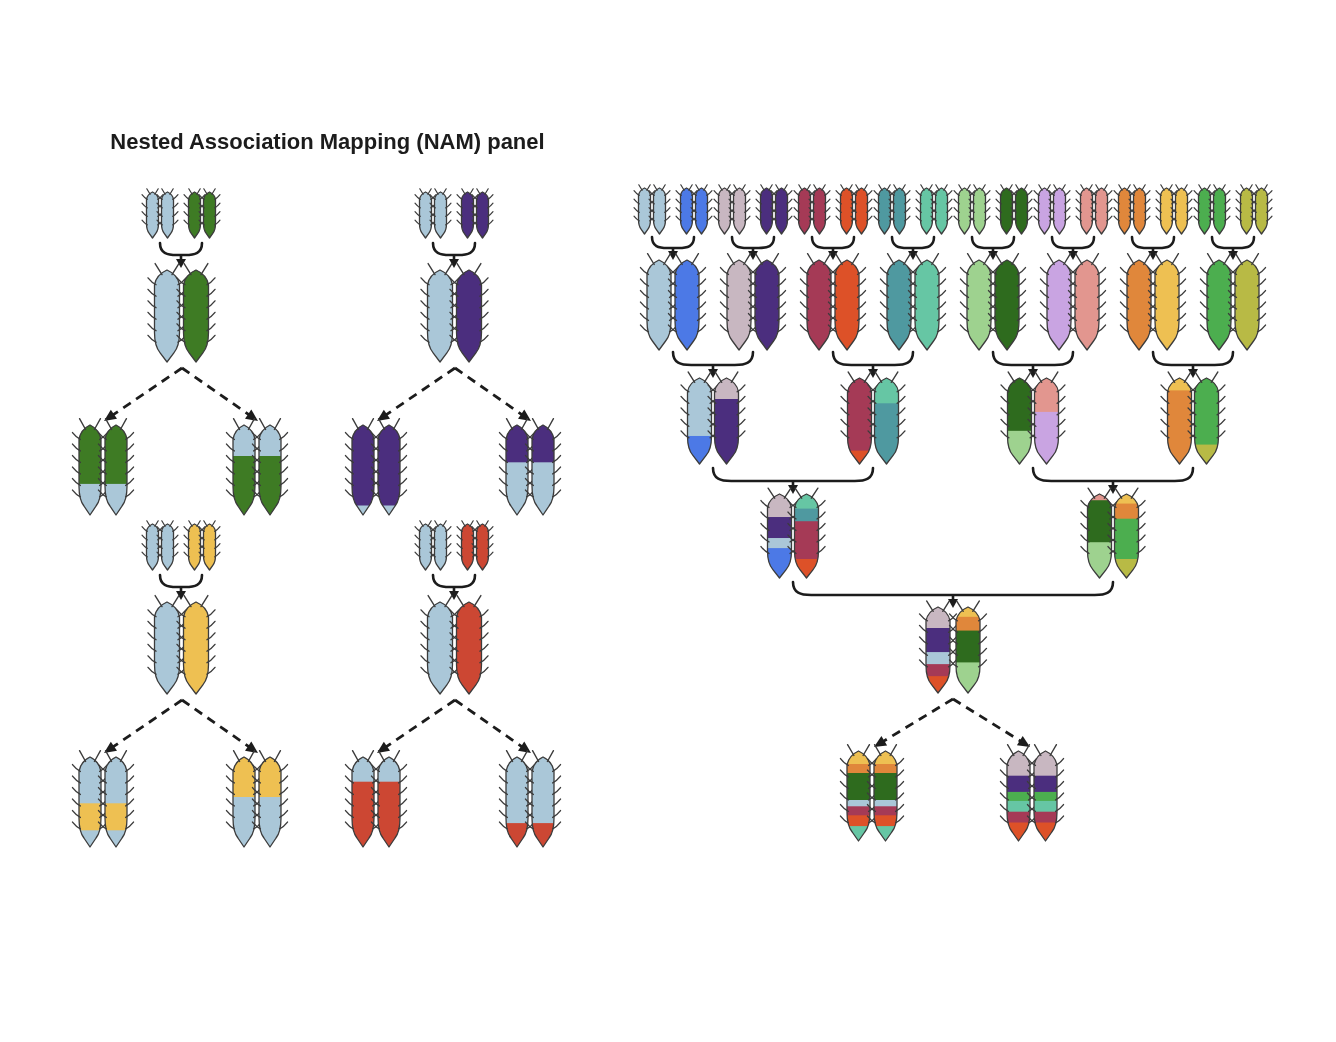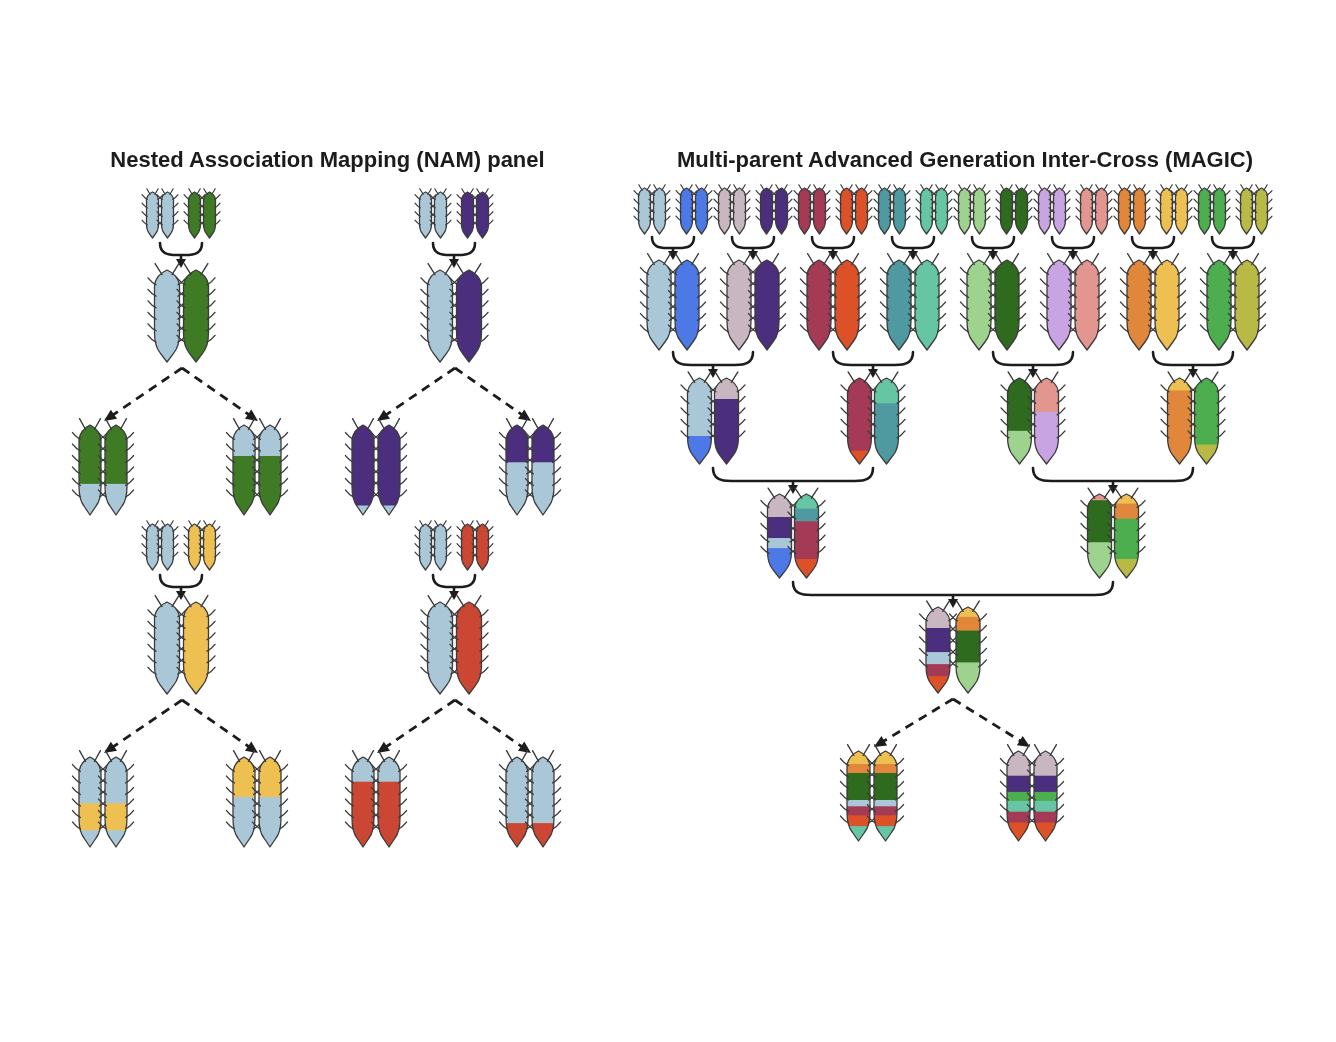--- a/index.html
+++ b/index.html
@@ -1,34 +1,33 @@
 <!DOCTYPE html>
 <html><head>
 <meta charset="utf-8">
 <style>
   html,body{margin:0;padding:0;background:#ffffff;}
   .figure{
     position:relative;width:1336px;height:1042px;background:#ffffff;
     font-family:"Liberation Sans",sans-serif;overflow:hidden;
   }
   .title{
-    position:absolute;top:146px;height:28px;line-height:28px;
+    position:absolute;top:128px;height:28px;line-height:28px;
     font-size:22px;font-weight:600;color:#1c1c1c;text-align:center;
     white-space:nowrap;
   }
   .title-nam{left:60px;width:535px;}
   .title-magic{left:630px;width:670px;}
   svg{position:absolute;left:0;top:0;}
 </style>
 </head>
 <body>
 
 <div class="figure">
   <div class="title title-nam">Nested Association Mapping (NAM) panel</div>
-  <div class="title title-magic">Multi-parent Advanced Generation Inter-Cross (MAGIC)</div>
   <svg id="diagram" width="1336" height="1042" viewBox="0 0 1336 1042">
       <g transform="translate(152.5 192)">
         <clipPath id="spclip0">
           <path d="M 0 0 C 3 1.38 5.28 3.22 6 7.36 L 6 31.28 C 6 35.88 4.800000000000001 39.56 3.3000000000000003 41.4 L 0 46 L -3.3000000000000003 41.4 C -4.800000000000001 39.56 -6 35.88 -6 31.28 L -6 7.36 C -5.28 3.22 -3 1.38 0 0 Z"></path>
         </clipPath>
         <g clip-path="url(#spclip0)">
           <rect x="-12" y="-0.5" width="24" height="47" fill="#aac7d8"></rect>
         </g>
         <g stroke="#3c3c3c" stroke-width="1.2" fill="none" stroke-linecap="round">
           <path d="M 5.28 7.36 Q 7.8 6.010000000000001 10.5 2.635"></path>

